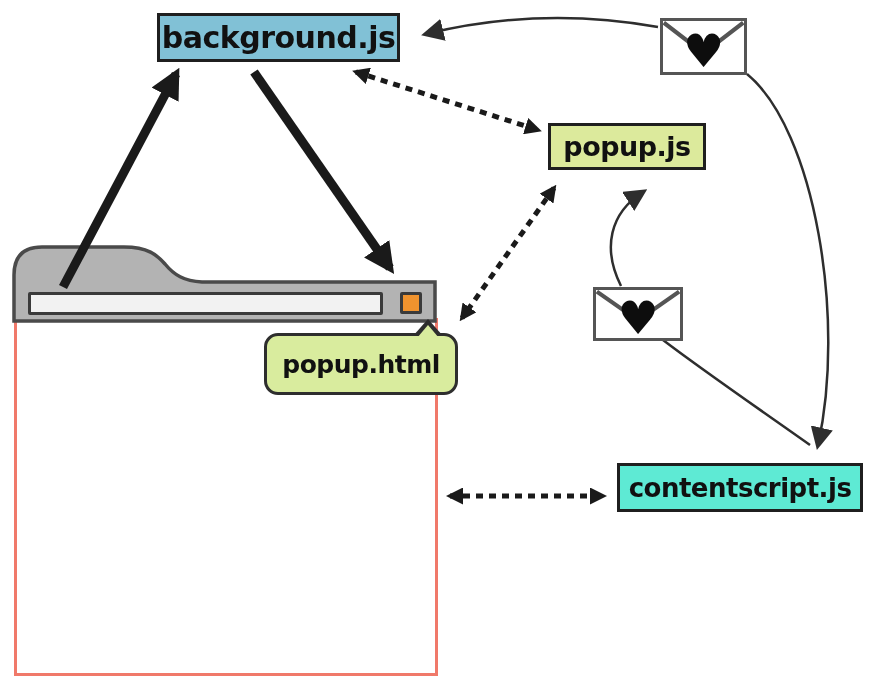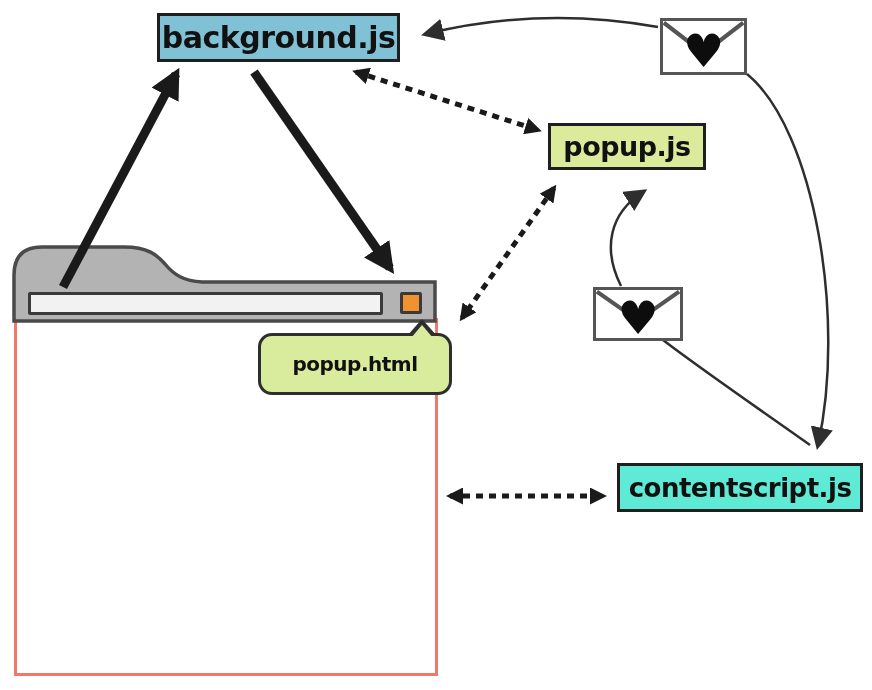--- a/index.html
+++ b/index.html
@@ -26,24 +26,24 @@
   
   .node{
     position:absolute;display:flex;align-items:center;justify-content:center;
     font-weight:bold;color:#111;z-index:2;border:3px solid #1f1f1f;
     letter-spacing:-0.5px;white-space:nowrap;
   }
   .node-background{left:157px;top:13px;width:237px;height:43px;background:#81c1d6;font-size:30px;}
   .node-popupjs{left:548px;top:123px;width:152px;height:41px;background:#dcea9c;font-size:27px;}
   .node-contentscript{left:617px;top:463px;width:240px;height:43px;background:#5eead4;font-size:26px;}
   .bubble{
-    position:absolute;left:258px;top:333px;width:188px;height:56px;
+    position:absolute;left:264px;top:333px;width:188px;height:56px;
     background:#d9ec9e;border:3px solid #2e2e2e;border-radius:14px;
     display:flex;align-items:center;justify-content:center;
-    font-weight:bold;font-size:20px;color:#111;z-index:2;letter-spacing:-0.5px;
+    font-weight:bold;font-size:25px;color:#111;z-index:2;letter-spacing:-0.5px;
   }
   .bubble .tail-border{
     position:absolute;top:-17px;left:146px;width:0;height:0;
     border-left:15px solid transparent;border-right:15px solid transparent;
     border-bottom:17px solid #2e2e2e;
   }
   .bubble .tail-fill{
     position:absolute;top:-11px;left:150px;width:0;height:0;
     border-left:11px solid transparent;border-right:11px solid transparent;
     border-bottom:13px solid #d9ec9e;

